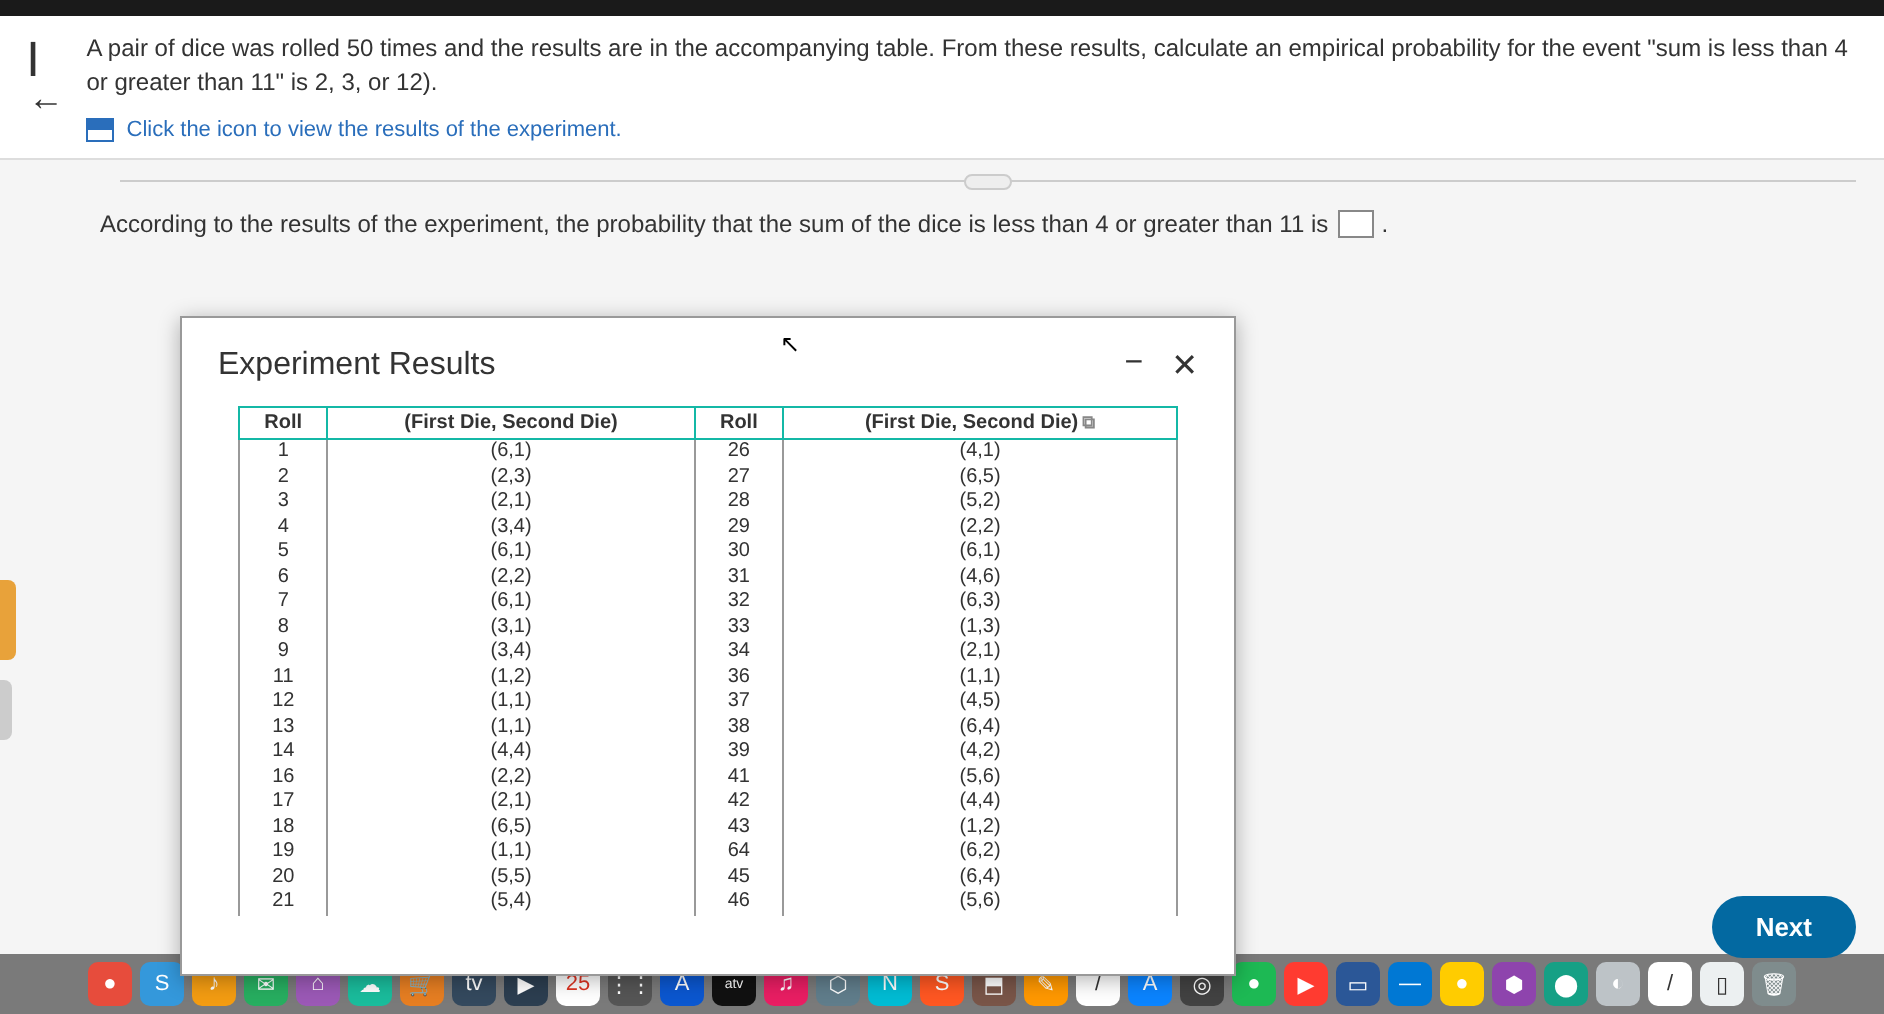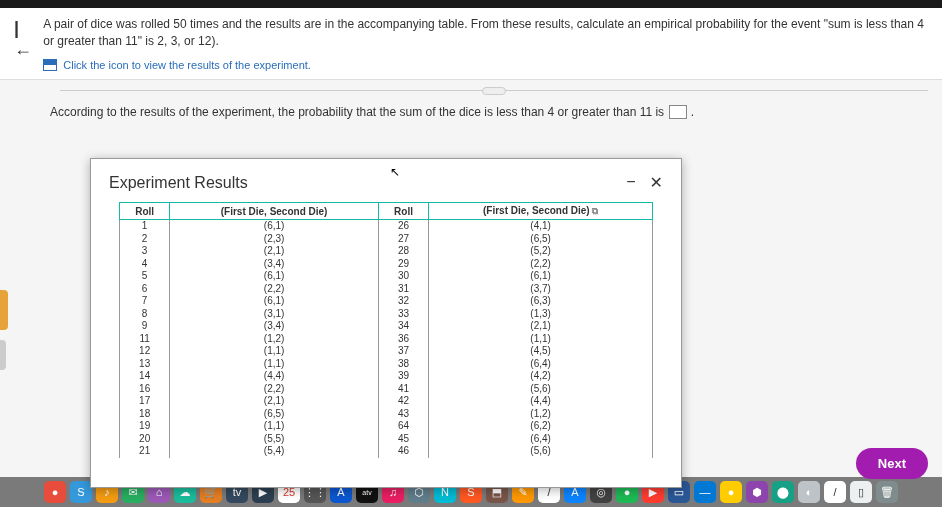--- a/index.html
+++ b/index.html
@@ -8,32 +8,32 @@
 .header{background:#fff;padding:8px 14px;border-bottom:1px solid #ddd;display:flex;align-items:flex-start;gap:10px}
 .back-arrow{font-size:18px;font-weight:bold;color:#333;cursor:pointer;padding-top:2px}
 .question-text{font-size:12px;color:#333;line-height:1.4;flex:1}
 .link-row{display:flex;align-items:center;gap:6px;margin-top:9px}
 .table-icon{width:14px;height:12px;background:linear-gradient(#2a6ebb 50%,#fff 50%);border:1px solid #2a6ebb;display:inline-block}
 .link-text{color:#2a6ebb;font-size:11px;cursor:pointer}
 .divider{border-top:1px solid #ccc;margin:10px 14px 0 60px;position:relative}
 .divider-handle{position:absolute;left:50%;top:-4px;width:24px;height:8px;background:#eee;border:1px solid #ccc;border-radius:4px;transform:translateX(-50%)}
 .answer-row{padding:14px 14px 10px 50px;font-size:12px;color:#333}
 .answer-box{display:inline-block;width:18px;height:14px;border:1px solid #888;background:#fff;vertical-align:middle;margin-left:2px}
-.modal{position:absolute;left:90px;top:158px;width:592px;height:330px;background:#fff;border:1px solid #999;box-shadow:0 2px 10px rgba(0,0,0,0.3);z-index:10}
+.modal{position:absolute;left:90px;top:158px;width:528px;height:330px;background:#fff;border:1px solid #999;box-shadow:0 2px 10px rgba(0,0,0,0.3);z-index:10}
 .modal-header{display:flex;justify-content:space-between;align-items:center;padding:14px 18px 10px 18px}
 .modal-title{font-size:16px;font-weight:normal;color:#333}
 .modal-controls{display:flex;gap:14px;font-size:16px;color:#333}
 .modal-controls span{cursor:pointer}
 .table-wrap{padding:0 28px;overflow:hidden}
 table{border-collapse:collapse;width:100%;font-size:10px;color:#333}
 th{border:1px solid #14b8a6;padding:2px 4px;font-weight:bold;background:#fff}
 td{border-left:1px solid #999;border-right:1px solid #999;padding:0 4px;text-align:center;line-height:1.25}
 .copy-icon{font-size:9px;color:#888;margin-left:2px}
 .cursor{position:absolute;left:390px;top:165px;font-size:12px;color:#000;z-index:20;pointer-events:none}
-.next-btn{position:absolute;right:14px;bottom:28px;background:#a21caf;color:#fff;padding:8px 22px;border-radius:20px;font-size:13px;font-weight:bold;cursor:pointer;z-index:5}
+.next-btn{position:absolute;right:14px;bottom:28px;background:#0369a1;color:#fff;padding:8px 22px;border-radius:20px;font-size:13px;font-weight:bold;cursor:pointer;z-index:5}
 .dock{position:absolute;bottom:0;left:0;right:0;height:30px;background:rgba(40,40,40,0.6);display:flex;align-items:center;justify-content:center;gap:4px;padding:0 8px}
 .dock-icon{width:22px;height:22px;border-radius:5px;display:flex;align-items:center;justify-content:center;font-size:11px;color:#fff;cursor:pointer}
 .left-tab{position:absolute;left:0;top:290px;width:8px;height:40px;background:#e8a23a;border-radius:0 4px 4px 0}
 .left-tab2{position:absolute;left:0;top:340px;width:6px;height:30px;background:#ccc;border-radius:0 4px 4px 0}
 </style>
 </head>
 <body>
 
 <div class="top-bar"></div>
 
@@ -107,21 +107,21 @@
           <tr>
             <td>5</td>
             <td>(6,1)</td>
             <td>30</td>
             <td>(6,1)</td>
           </tr>
           <tr>
             <td>6</td>
             <td>(2,2)</td>
             <td>31</td>
-            <td>(3,7)</td>
+            <td>(4,6)</td>
           </tr>
           <tr>
             <td>7</td>
             <td>(6,1)</td>
             <td>32</td>
             <td>(6,3)</td>
           </tr>
           <tr>
             <td>8</td>
             <td>(3,1)</td>

